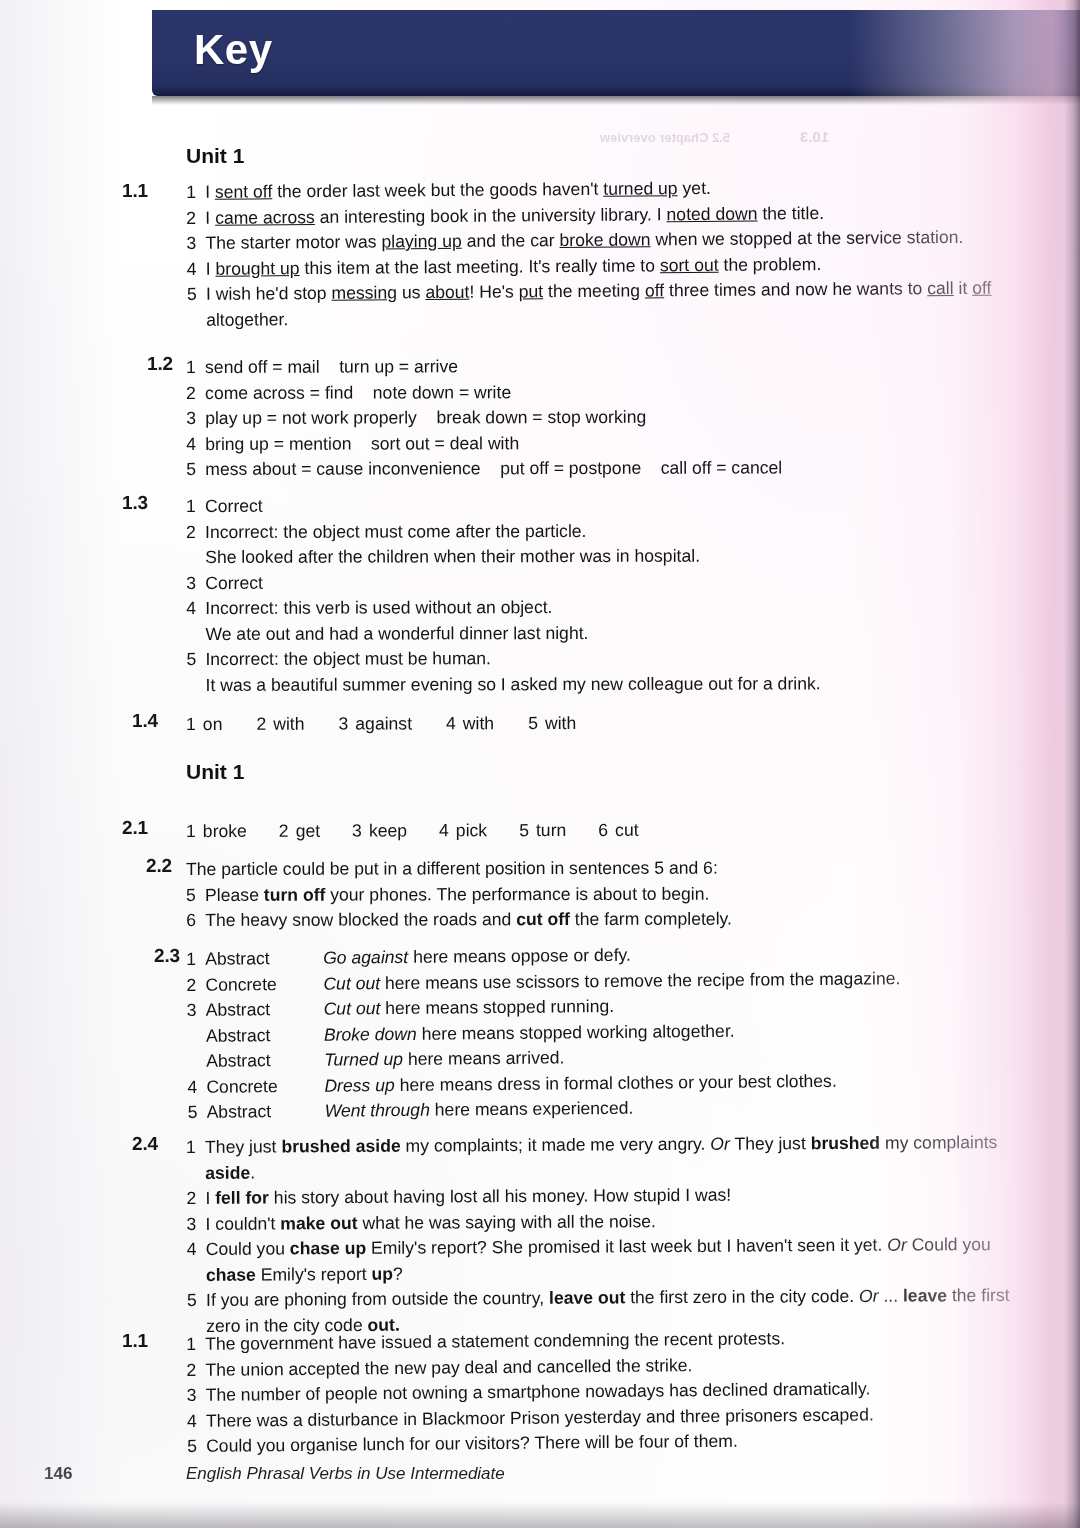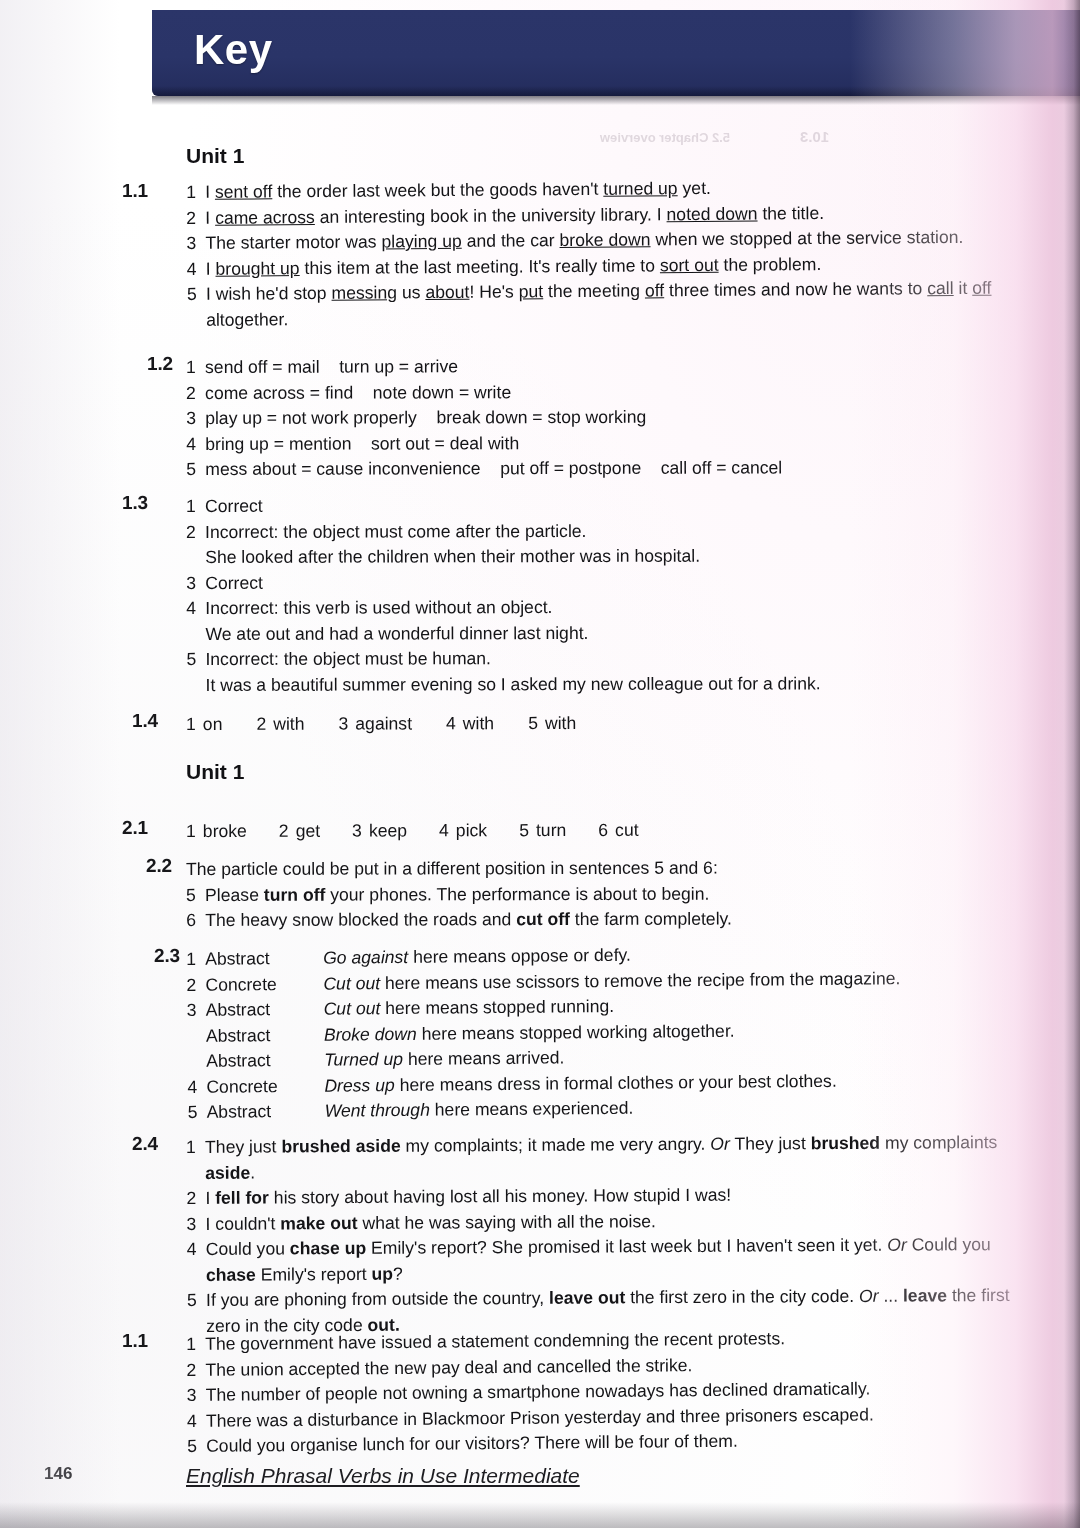--- a/index.html
+++ b/index.html
@@ -146,21 +146,21 @@
   .run{display:flex;align-items:baseline;}
   .run .rn{margin-right:7px;}
 
   
   .pg-num{
     position:absolute;
     font-weight:bold;font-size:17px;color:#1a1a1e;
   }
   .book-title{
     position:absolute;
-    font-style:italic;font-size:21px;color:#1d1d21;text-decoration:underline;
+    font-style:italic;font-size:17px;color:#1d1d21;
   }
 
   
   .warp1{transform:rotate(-0.45deg);transform-origin:left top;}
   .warp2{transform:rotate(-0.55deg);transform-origin:left top;}
   .warp3{transform:rotate(-0.35deg);transform-origin:left top;}
   .warp0{transform:rotate(-0.15deg);transform-origin:left top;}
 
   .paper-grain{
     position:absolute;inset:0;

